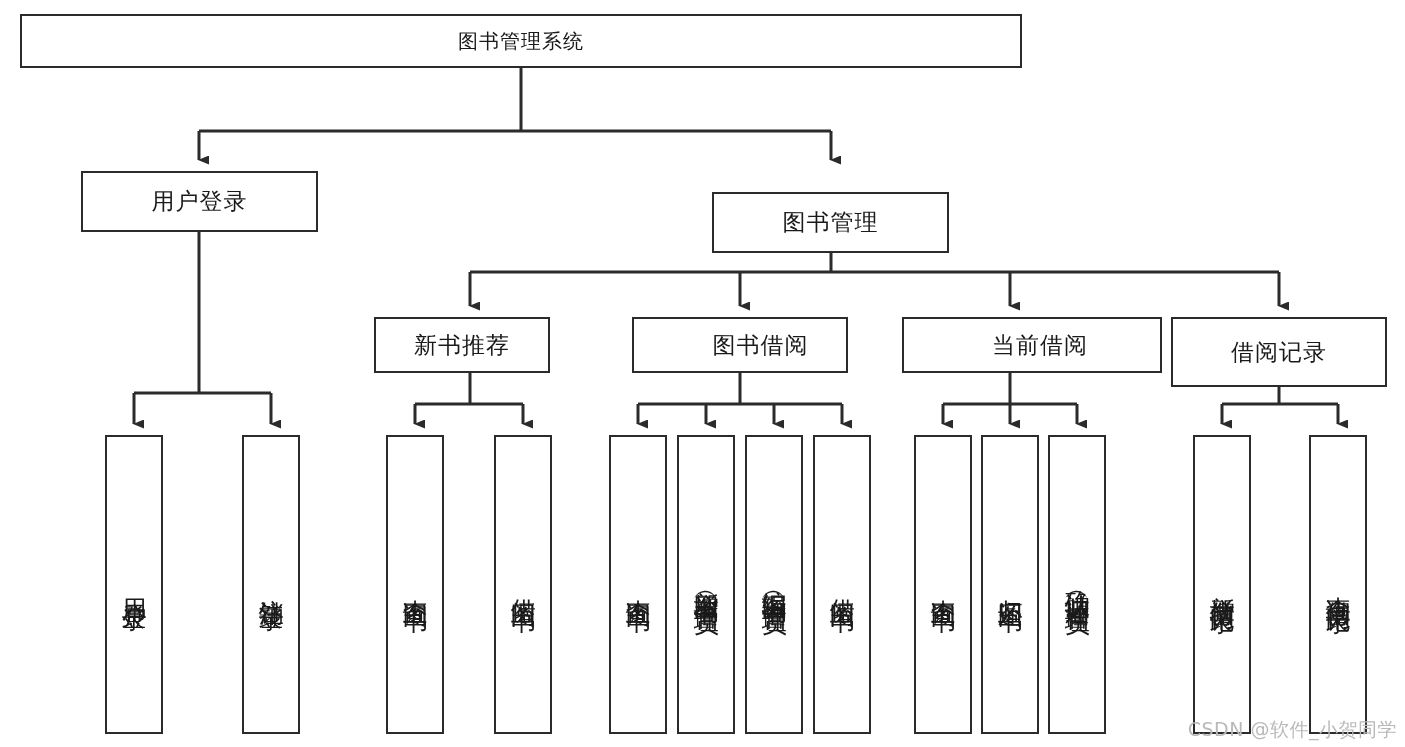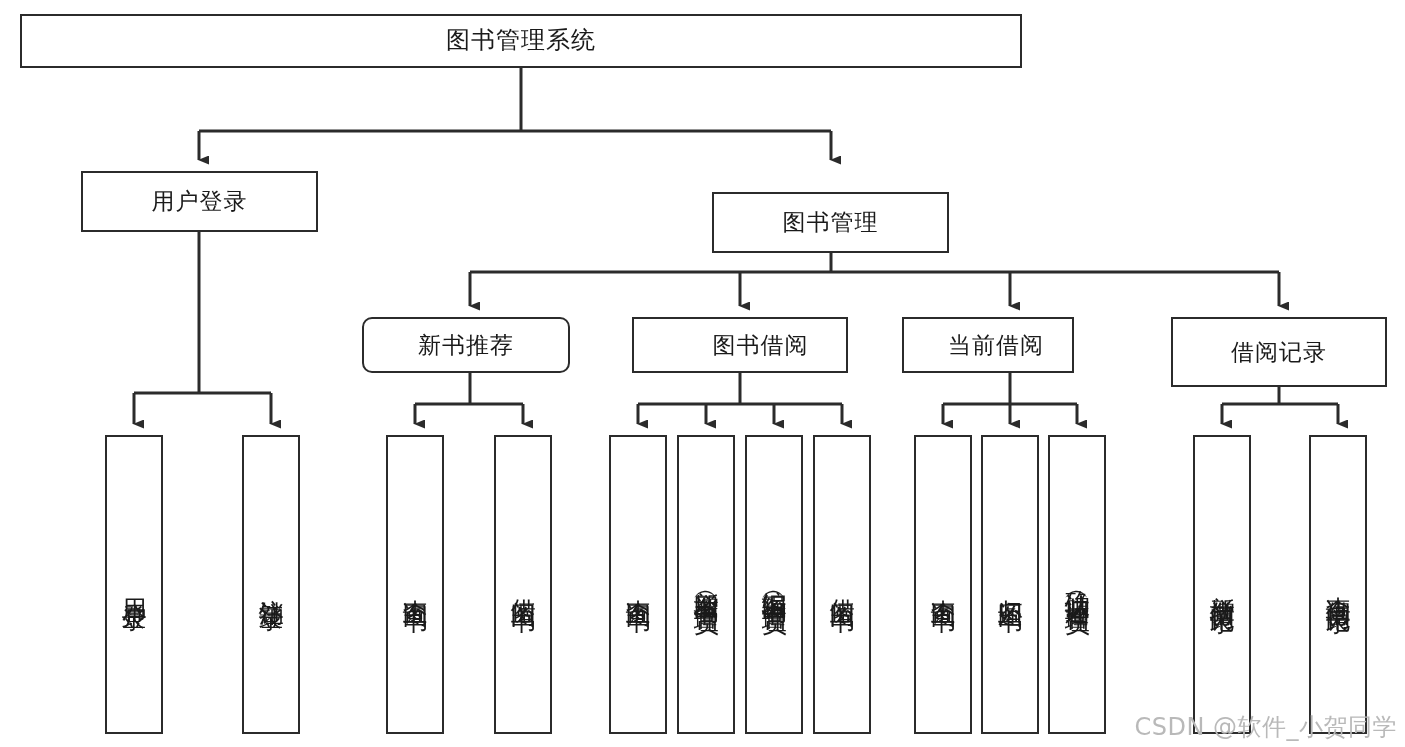--- a/index.html
+++ b/index.html
@@ -38,41 +38,41 @@
     text-align:center;
     line-height:1.15;
     color:#1a1a1a;
     white-space:pre;
   }
   
   .node.horiz .label{
     font-size:23px;
     letter-spacing:1px;
   }
-  .node.root .label{font-size:24px;}
+  .node.root .label{font-size:20px;}
   
   .node.vert{
     align-items:center;
     justify-content:center;
     padding:6px 0;
   }
   .node.vert .label{
     writing-mode:vertical-rl;
     text-orientation:upright;
     font-size:25px;
     line-height:1.18;
     letter-spacing:3px;
     max-height:100%;
   }
   
   #watermark{
     position:absolute;
     right:8px;
     bottom:4px;
-    font-size:24px;
+    font-size:19px;
     color:#b9b9b9;
     letter-spacing:.5px;
     z-index:6;
     white-space:nowrap;
     user-select:none;
   }
 </style>
 </head>
 <body>
 
@@ -133,29 +133,29 @@
   </div>
 
   <div class="node horiz" style="left:81px;top:171px;width:237px;height:61px;">
     <span class="label">用户登录</span>
   </div>
 
   <div class="node horiz" style="left:712px;top:171px;width:237px;height:61px;margin-top:21px;">
     <span class="label">图书管理</span>
   </div>
 
-  <div class="node horiz" style="left:362px;top:317px;width:208px;height:56px;border-radius:10px;">
+  <div class="node horiz" style="left:374px;top:317px;width:176px;height:56px;">
     <span class="label">新书推荐</span>
   </div>
 
   <div class="node horiz" style="left:632px;top:317px;width:216px;height:56px;padding-left:41px;">
     <span class="label">图书借阅</span>
   </div>
 
-  <div class="node horiz" style="left:902px;top:317px;width:172px;height:56px;padding-left:16px;">
+  <div class="node horiz" style="left:902px;top:317px;width:260px;height:56px;padding-left:16px;">
     <span class="label">当前借阅</span>
   </div>
 
   <div class="node horiz" style="left:1171px;top:317px;width:216px;height:70px;">
     <span class="label">借阅记录</span>
   </div>
 
   <div class="node vert" style="left:105px;top:435px;width:58px;height:299px;">
     <span class="label">用户登录</span>
   </div>

